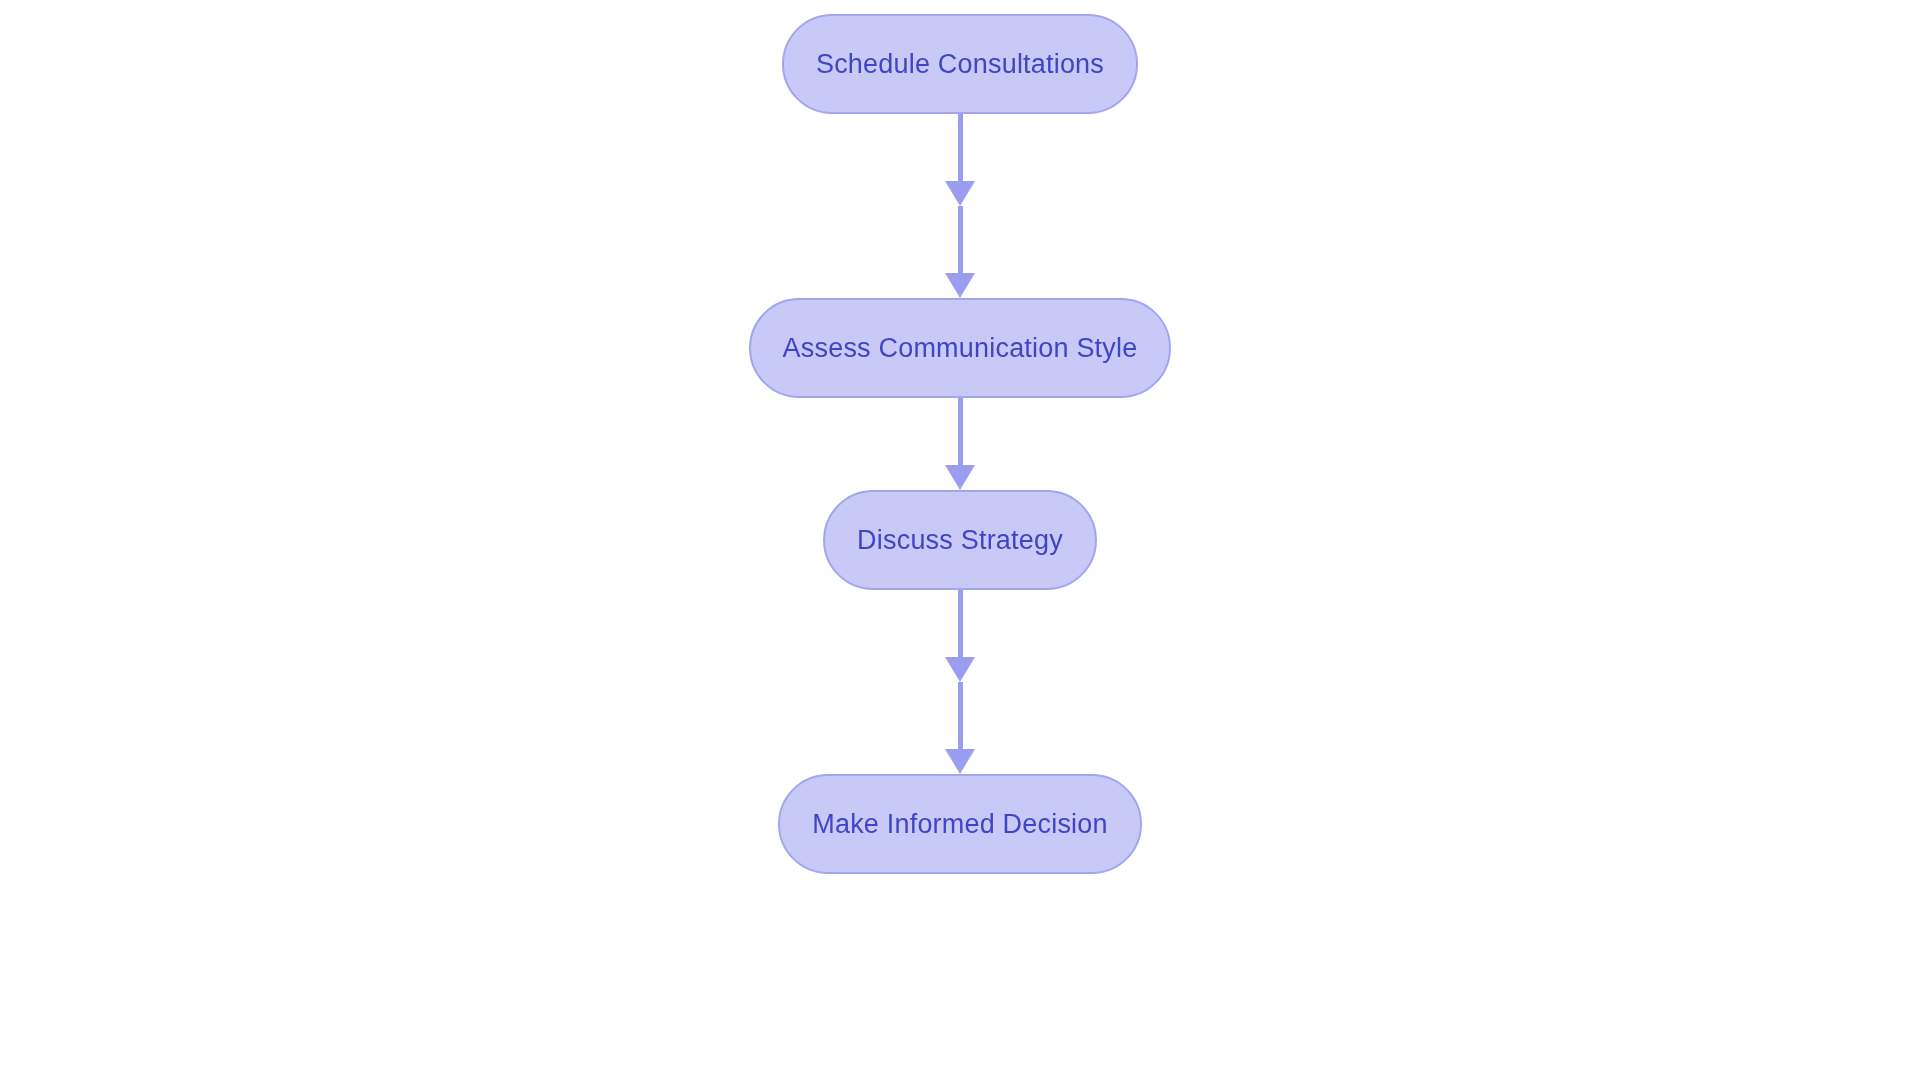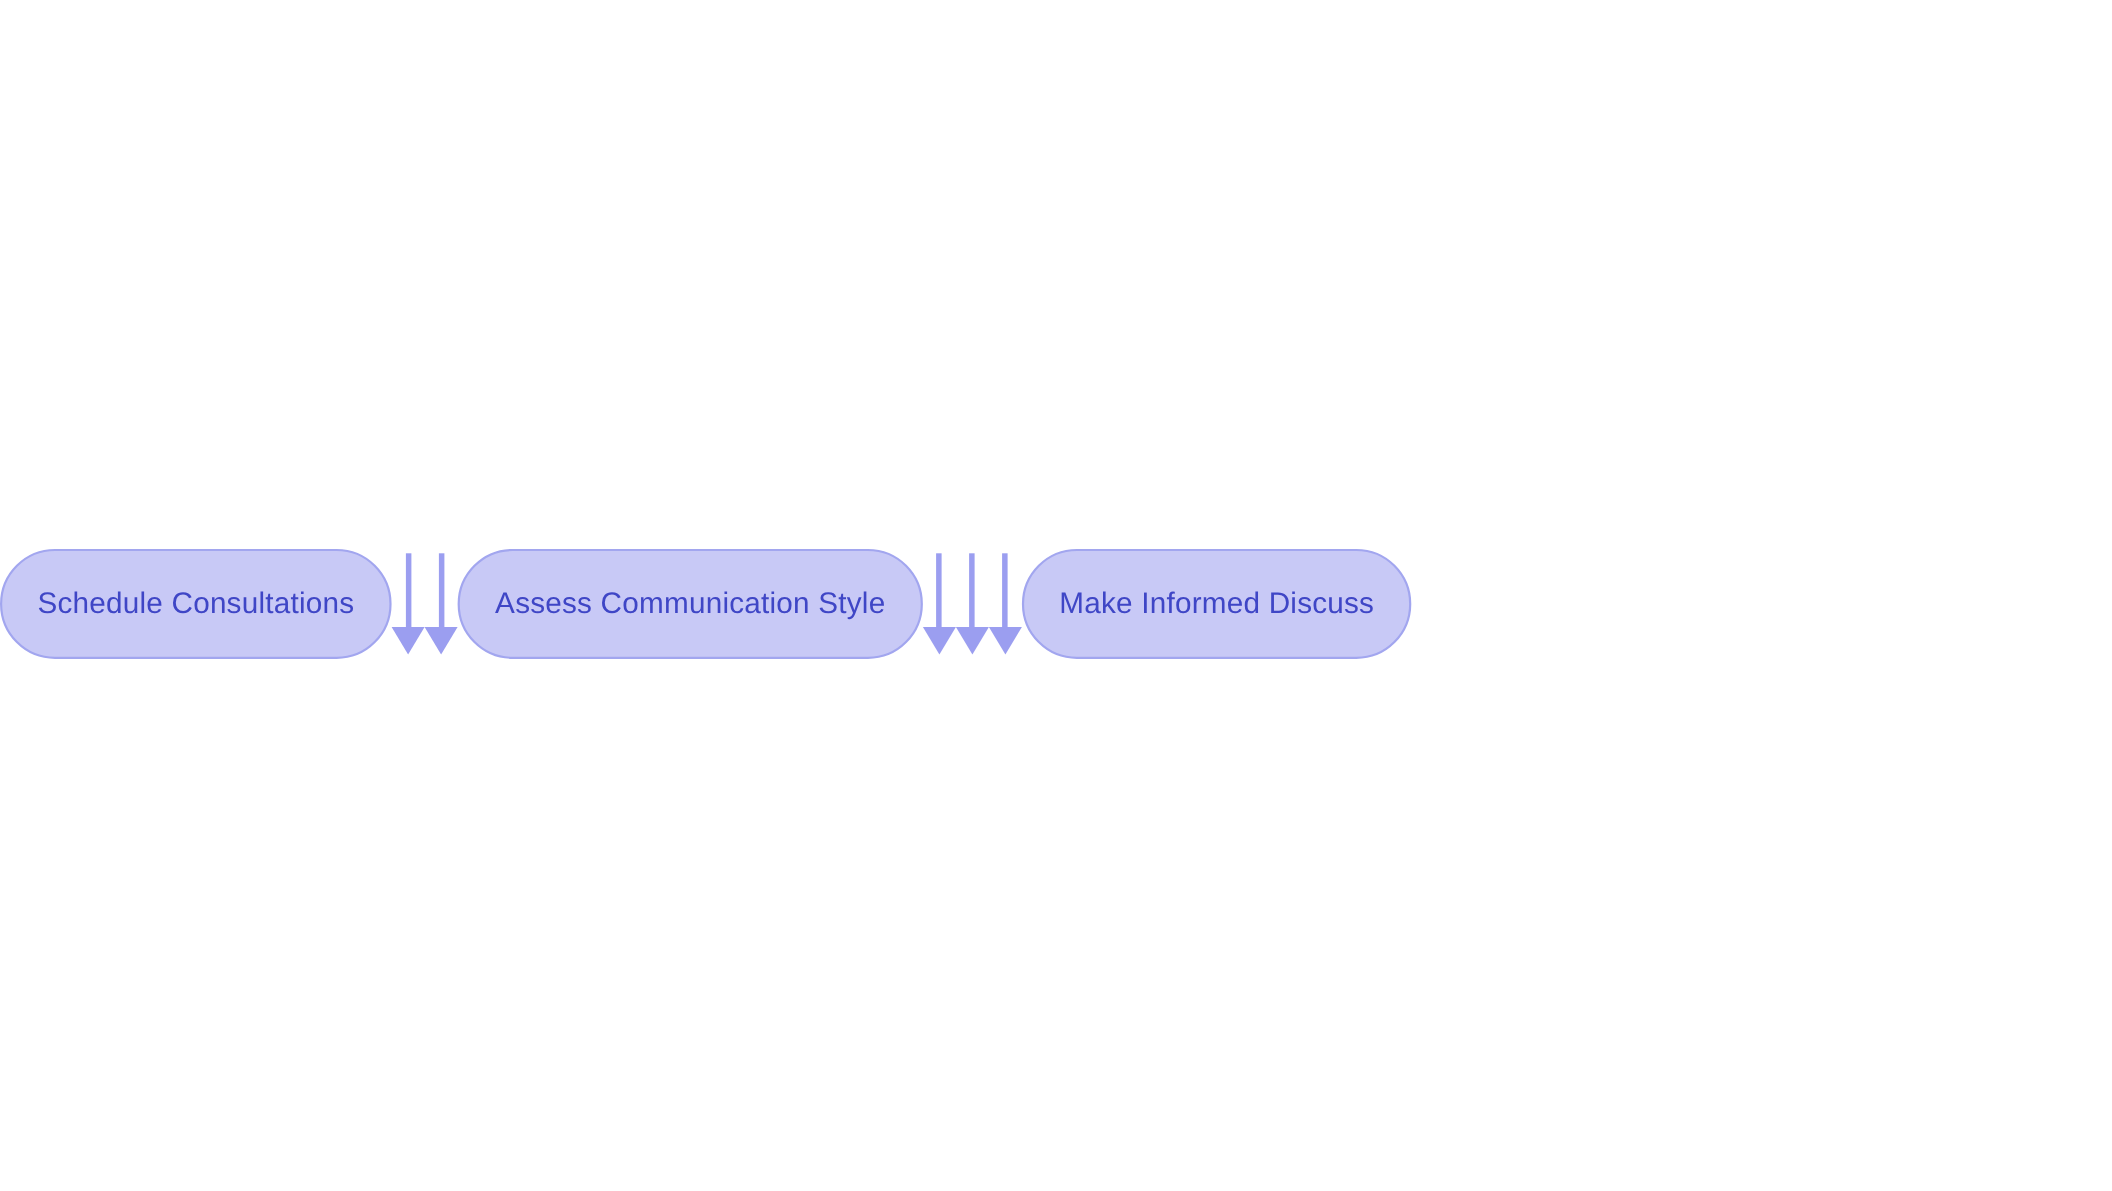--- a/index.html
+++ b/index.html
@@ -15,21 +15,21 @@
     height: 1083px;
     background: var(--bg);
     overflow: hidden;
     font-family: "Liberation Sans", sans-serif;
   }
   .canvas {
     position: relative;
     width: 1920px;
     height: 1083px;
     display: flex;
-    flex-direction: row;
+    flex-direction: column;
     align-items: center;
     padding-top: 14px;
   }
   .node {
     height: 100px;
     padding: 0 32px;
     min-width: 260px;
     display: flex;
     align-items: center;
     justify-content: center;
@@ -80,27 +80,28 @@
     <div class="arrow-head"></div>
   </div>
 
   <div class="node">Assess Communication Style</div>
 
   <div class="arrow">
     <div class="arrow-line"></div>
     <div class="arrow-head"></div>
   </div>
 
+  <div class="node">Discuss Strategy</div>
 
   <div class="arrow">
     <div class="arrow-line"></div>
     <div class="arrow-head"></div>
   </div>
 
 
   <div class="arrow">
     <div class="arrow-line"></div>
     <div class="arrow-head"></div>
   </div>
 
-  <div class="node">Make Informed Discuss</div>
+  <div class="node">Make Informed Decision</div>
 
 </div>
 
 </body></html>

